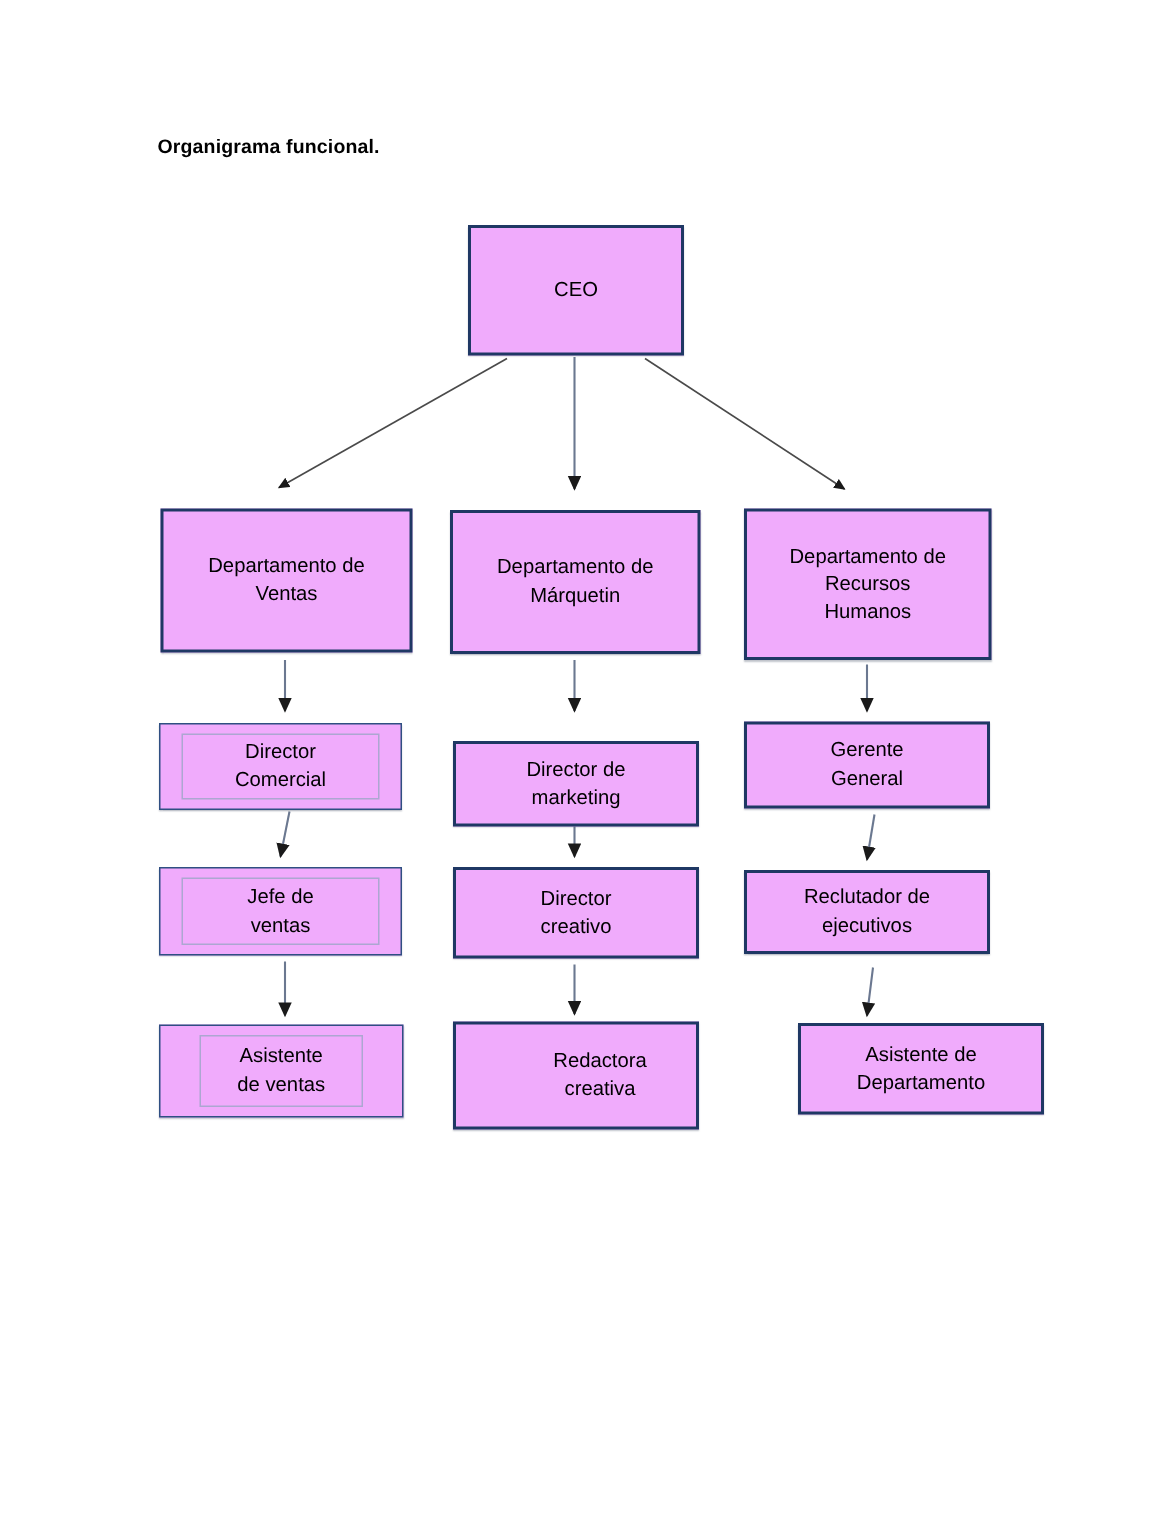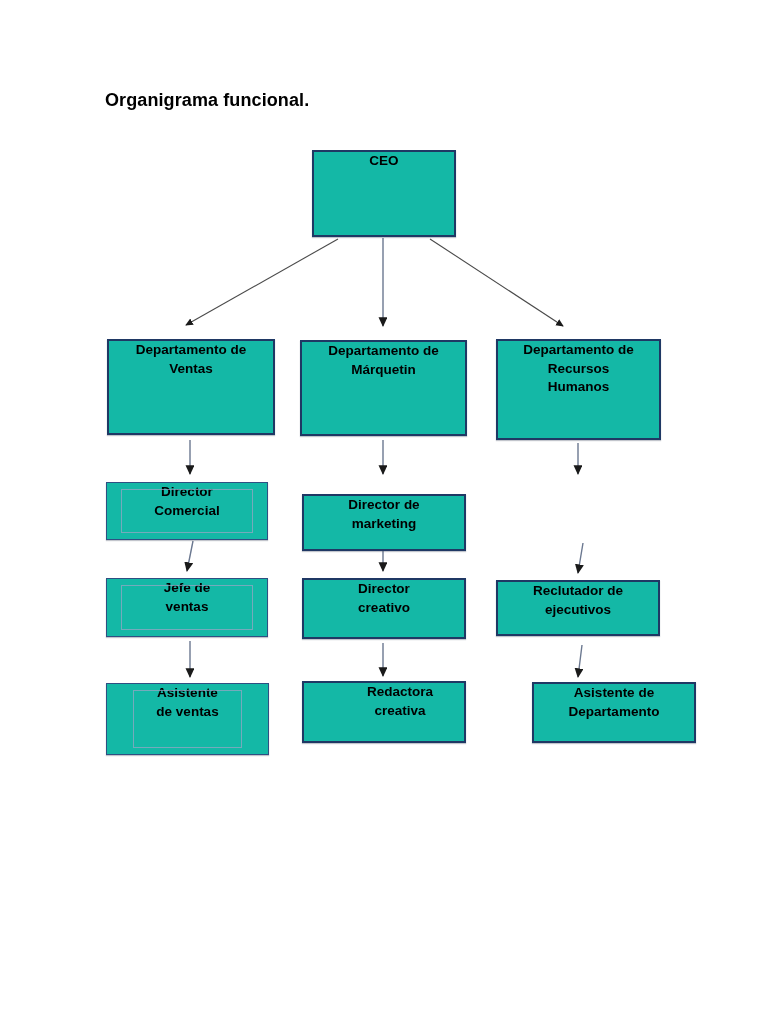--- a/index.html
+++ b/index.html
@@ -12,43 +12,43 @@
     width: 768px;
     height: 1024px;
     background: #ffffff;
     overflow: hidden;
     font-family: "Liberation Sans", sans-serif;
   }
   #title {
     position: absolute;
     left: 105px;
     top: 90px;
-    font-size: 18px;
+    font-size: 13px;
     font-weight: bold;
     color: #000000;
     letter-spacing: 0.1px;
   }
   #chart-svg {
     position: absolute;
     left: 0;
     top: 0;
     width: 768px;
     height: 1024px;
   }
   .node {
     position: absolute;
     box-sizing: border-box;
-    background: #14b8a6;
+    background: #f0abfc;
     border: 2px solid #1f3864;
     display: flex;
-    align-items: flex-start;
+    align-items: center;
     justify-content: center;
     text-align: center;
     color: #000000;
-    font-weight: bold;
+    font-weight: normal;
     font-size: 13.5px;
     line-height: 1.38;
     box-shadow: 0 1px 1px rgba(80,90,110,0.35);
   }
   .node .label {
     display: block;
     white-space: pre-line;
     padding: 0 4px;
   }
   .node.has-inner::before {
@@ -122,39 +122,43 @@
   </div>
 
   <div class="node has-inner thin-border" style="left:106px; top:482px; width:162px; height:58px;">
     <span class="label">Director
 Comercial</span>
   </div>
   <div class="node" style="left:302px; top:494px; width:164px; height:57px;">
     <span class="label">Director de
 marketing</span>
   </div>
+  <div class="node" style="left:496px; top:481px; width:164px; height:58px;">
+    <span class="label">Gerente
+General</span>
+  </div>
 
   <div class="node has-inner thin-border" style="left:106px; top:578px; width:162px; height:59px;">
     <span class="label">Jefe de
 ventas</span>
   </div>
   <div class="node" style="left:302px; top:578px; width:164px; height:61px;">
     <span class="label">Director
 creativo</span>
   </div>
   <div class="node" style="left:496px; top:580px; width:164px; height:56px;">
     <span class="label">Reclutador de
 ejecutivos</span>
   </div>
 
-  <div class="node has-inner inner-wide thin-border" style="left:106px; top:683px; width:163px; height:72px;">
+  <div class="node has-inner inner-wide thin-border" style="left:106px; top:683px; width:163px; height:62px;">
     <span class="label">Asistente
 de ventas</span>
   </div>
-  <div class="node" style="left:302px; top:681px; width:164px; height:62px;padding-left:32px;">
+  <div class="node" style="left:302px; top:681px; width:164px; height:72px;padding-left:32px;">
     <span class="label">Redactora
 creativa</span>
   </div>
   <div class="node" style="left:496px; top:682px; width:164px; height:61px;margin-left:36px;">
     <span class="label">Asistente de
 Departamento</span>
   </div>
 
 </div>
 

